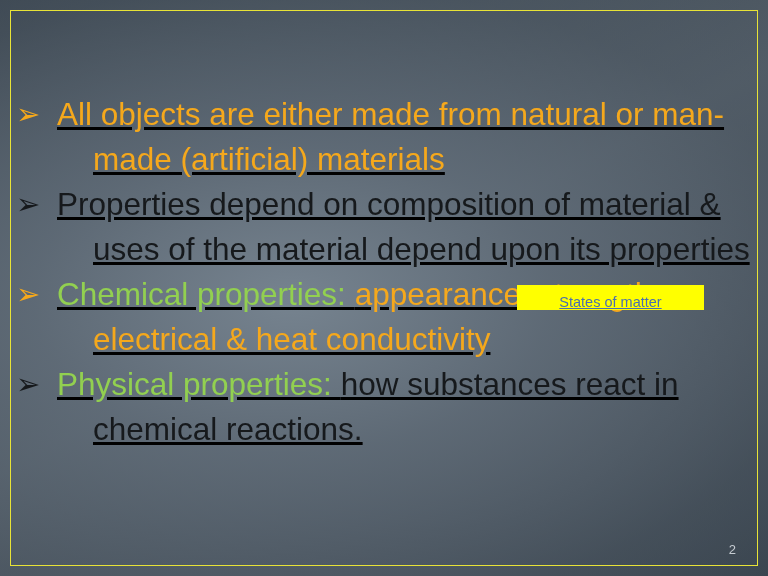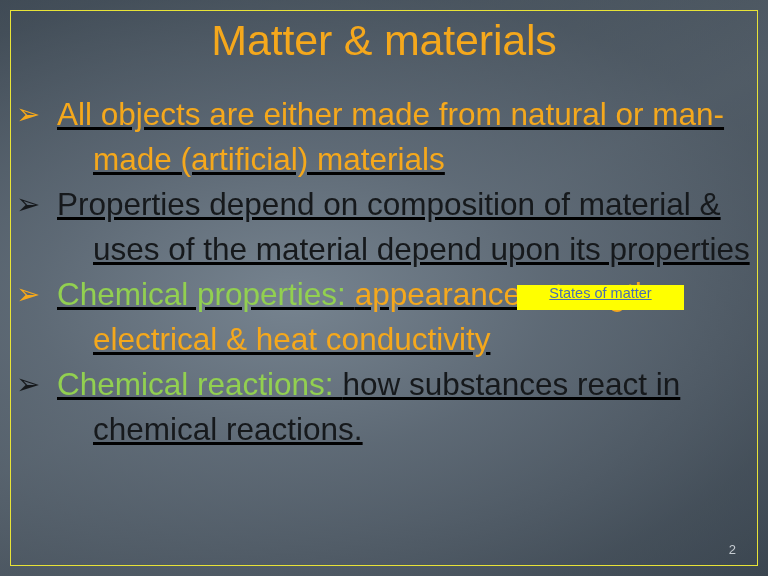--- a/index.html
+++ b/index.html
@@ -74,26 +74,26 @@
     text-decoration: underline;
   }
   .c-orange { color: #f5a81c; }
   .c-black  { color: #16191c; }
   .c-green  { color: #92d050; }
 
   .link-chip {
     position: absolute;
     left: 517px;
     top: 285px;
-    width: 167px;
+    width: 187px;
     height: 25px;
     background: #ffff00;
     box-sizing: border-box;
     display: flex;
-    align-items: flex-start;
+    align-items: flex-end;
     justify-content: center;
   }
   .link-chip a {
     color: #4a6fb0;
     font-size: 14.5px;
     line-height: 16px;
     text-decoration: underline;
     font-family: "Liberation Sans", sans-serif;
   }
   .page-number {
@@ -105,42 +105,41 @@
     color: #c6ccd2;
   }
 </style>
 </head>
 <body>
 
 <div class="slide">
 
   <div class="slide-border"></div>
 
-  <div class="title">Matter &amp; materials</div>
 
   <ul class="body-list">
 
     <li class="bullet-row">
       <span class="bullet-glyph c-orange">➢</span>
       <span class="bullet-text"><span class="c-orange">All objects are either made from natural or man-made (artificial) materials</span></span>
     </li>
 
     <li class="bullet-row">
       <span class="bullet-glyph c-black">➢</span>
       <span class="bullet-text"><span class="c-black">Properties depend on composition of material &amp; uses of the material depend upon its properties</span></span>
     </li>
 
     <li class="bullet-row">
       <span class="bullet-glyph c-orange">➢</span>
       <span class="bullet-text"><span class="c-green">Chemical properties: </span><span class="c-orange">appearance, strength, electrical &amp; heat conductivity</span></span>
     </li>
 
     <li class="bullet-row">
       <span class="bullet-glyph c-black">➢</span>
-      <span class="bullet-text"><span class="c-green">Chemical reactions: </span><span class="c-black">how substances react in chemical reactions.</span></span>
+      <span class="bullet-text"><span class="c-green">Physical properties: </span><span class="c-black">how substances react in chemical reactions.</span></span>
     </li>
 
   </ul>
 
   <div class="link-chip">
     <a href="#">States of matter</a>
   </div>
 
   <div class="page-number">2</div>
 

